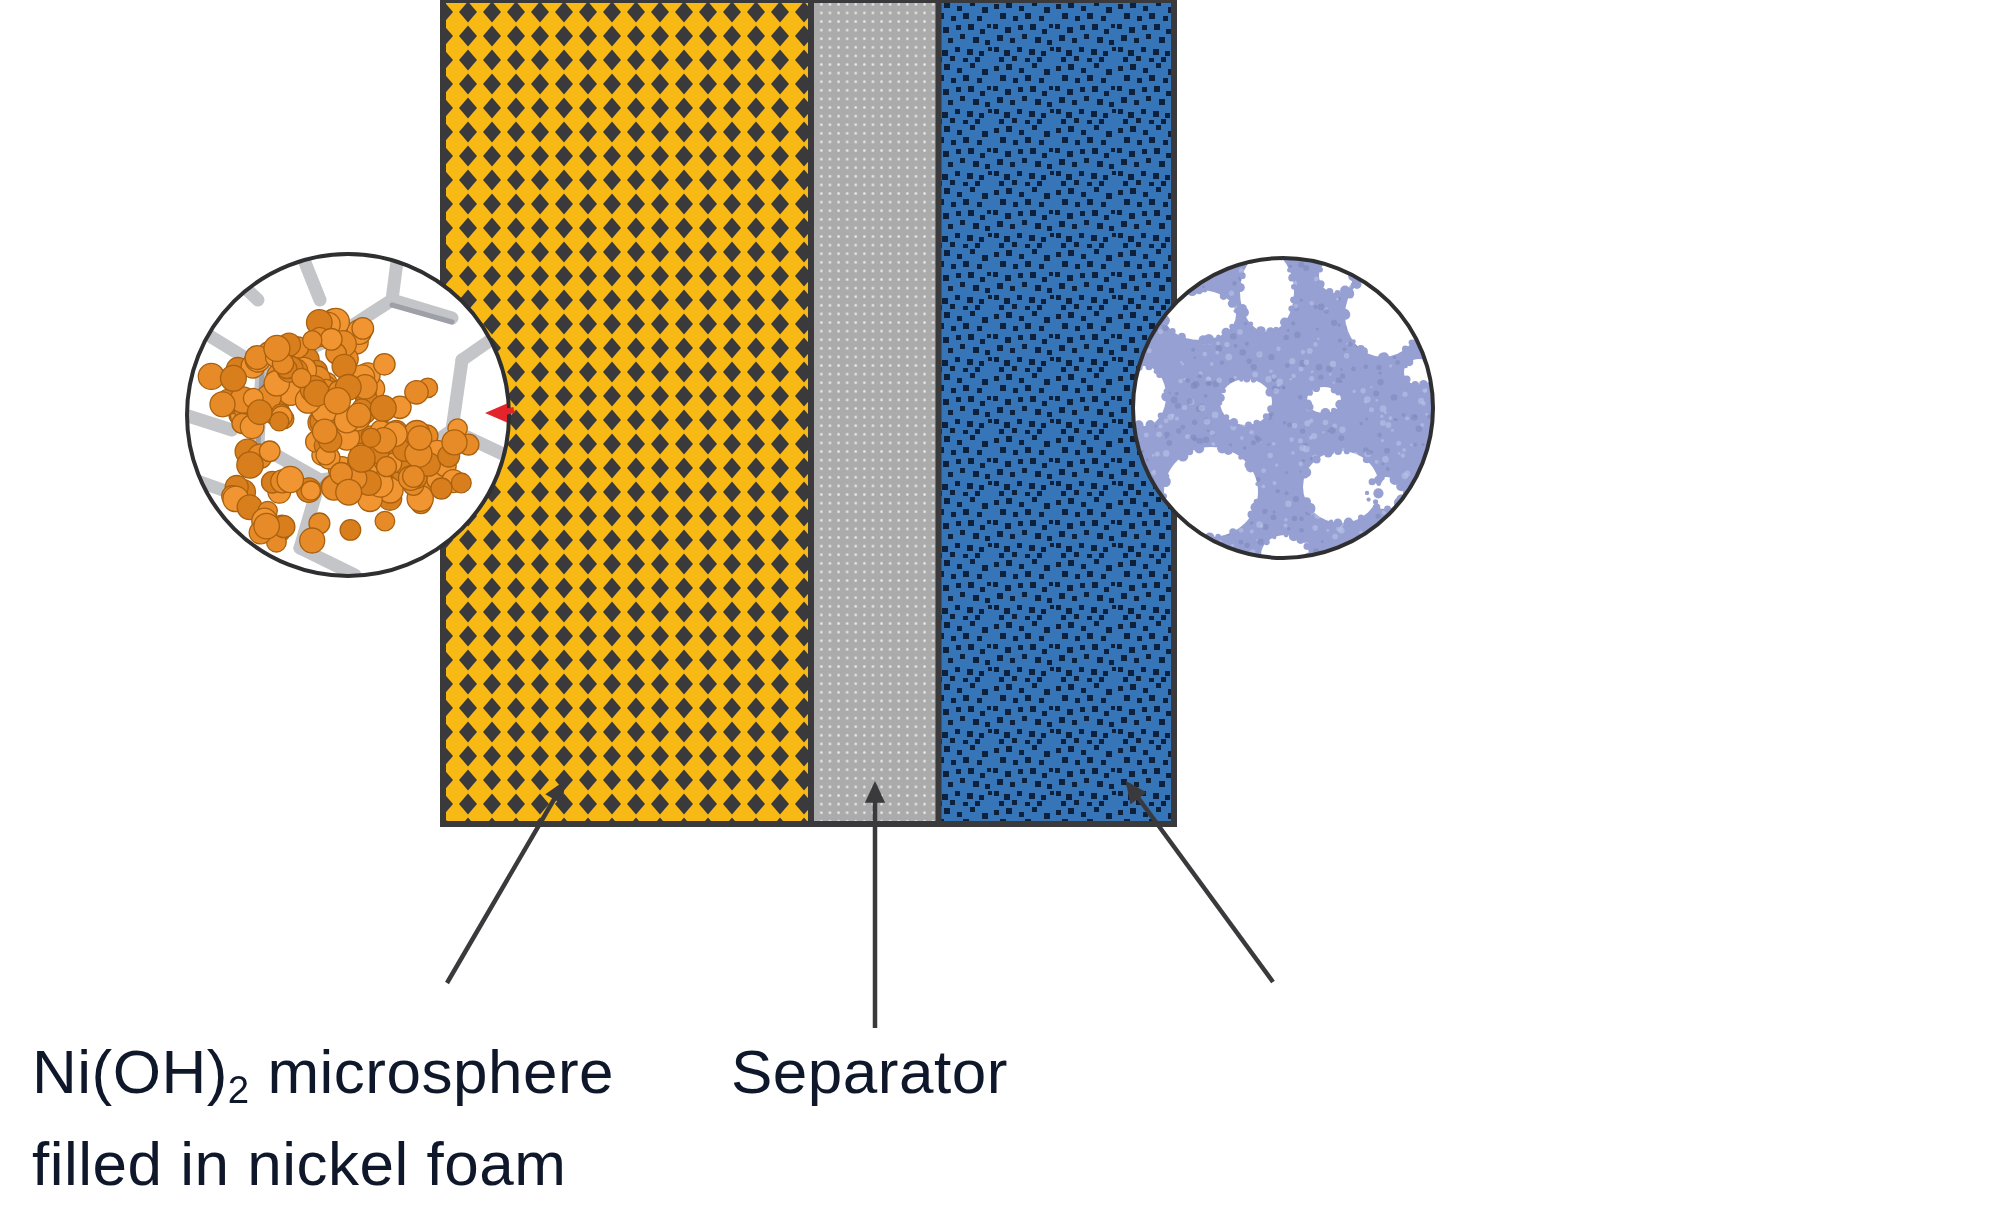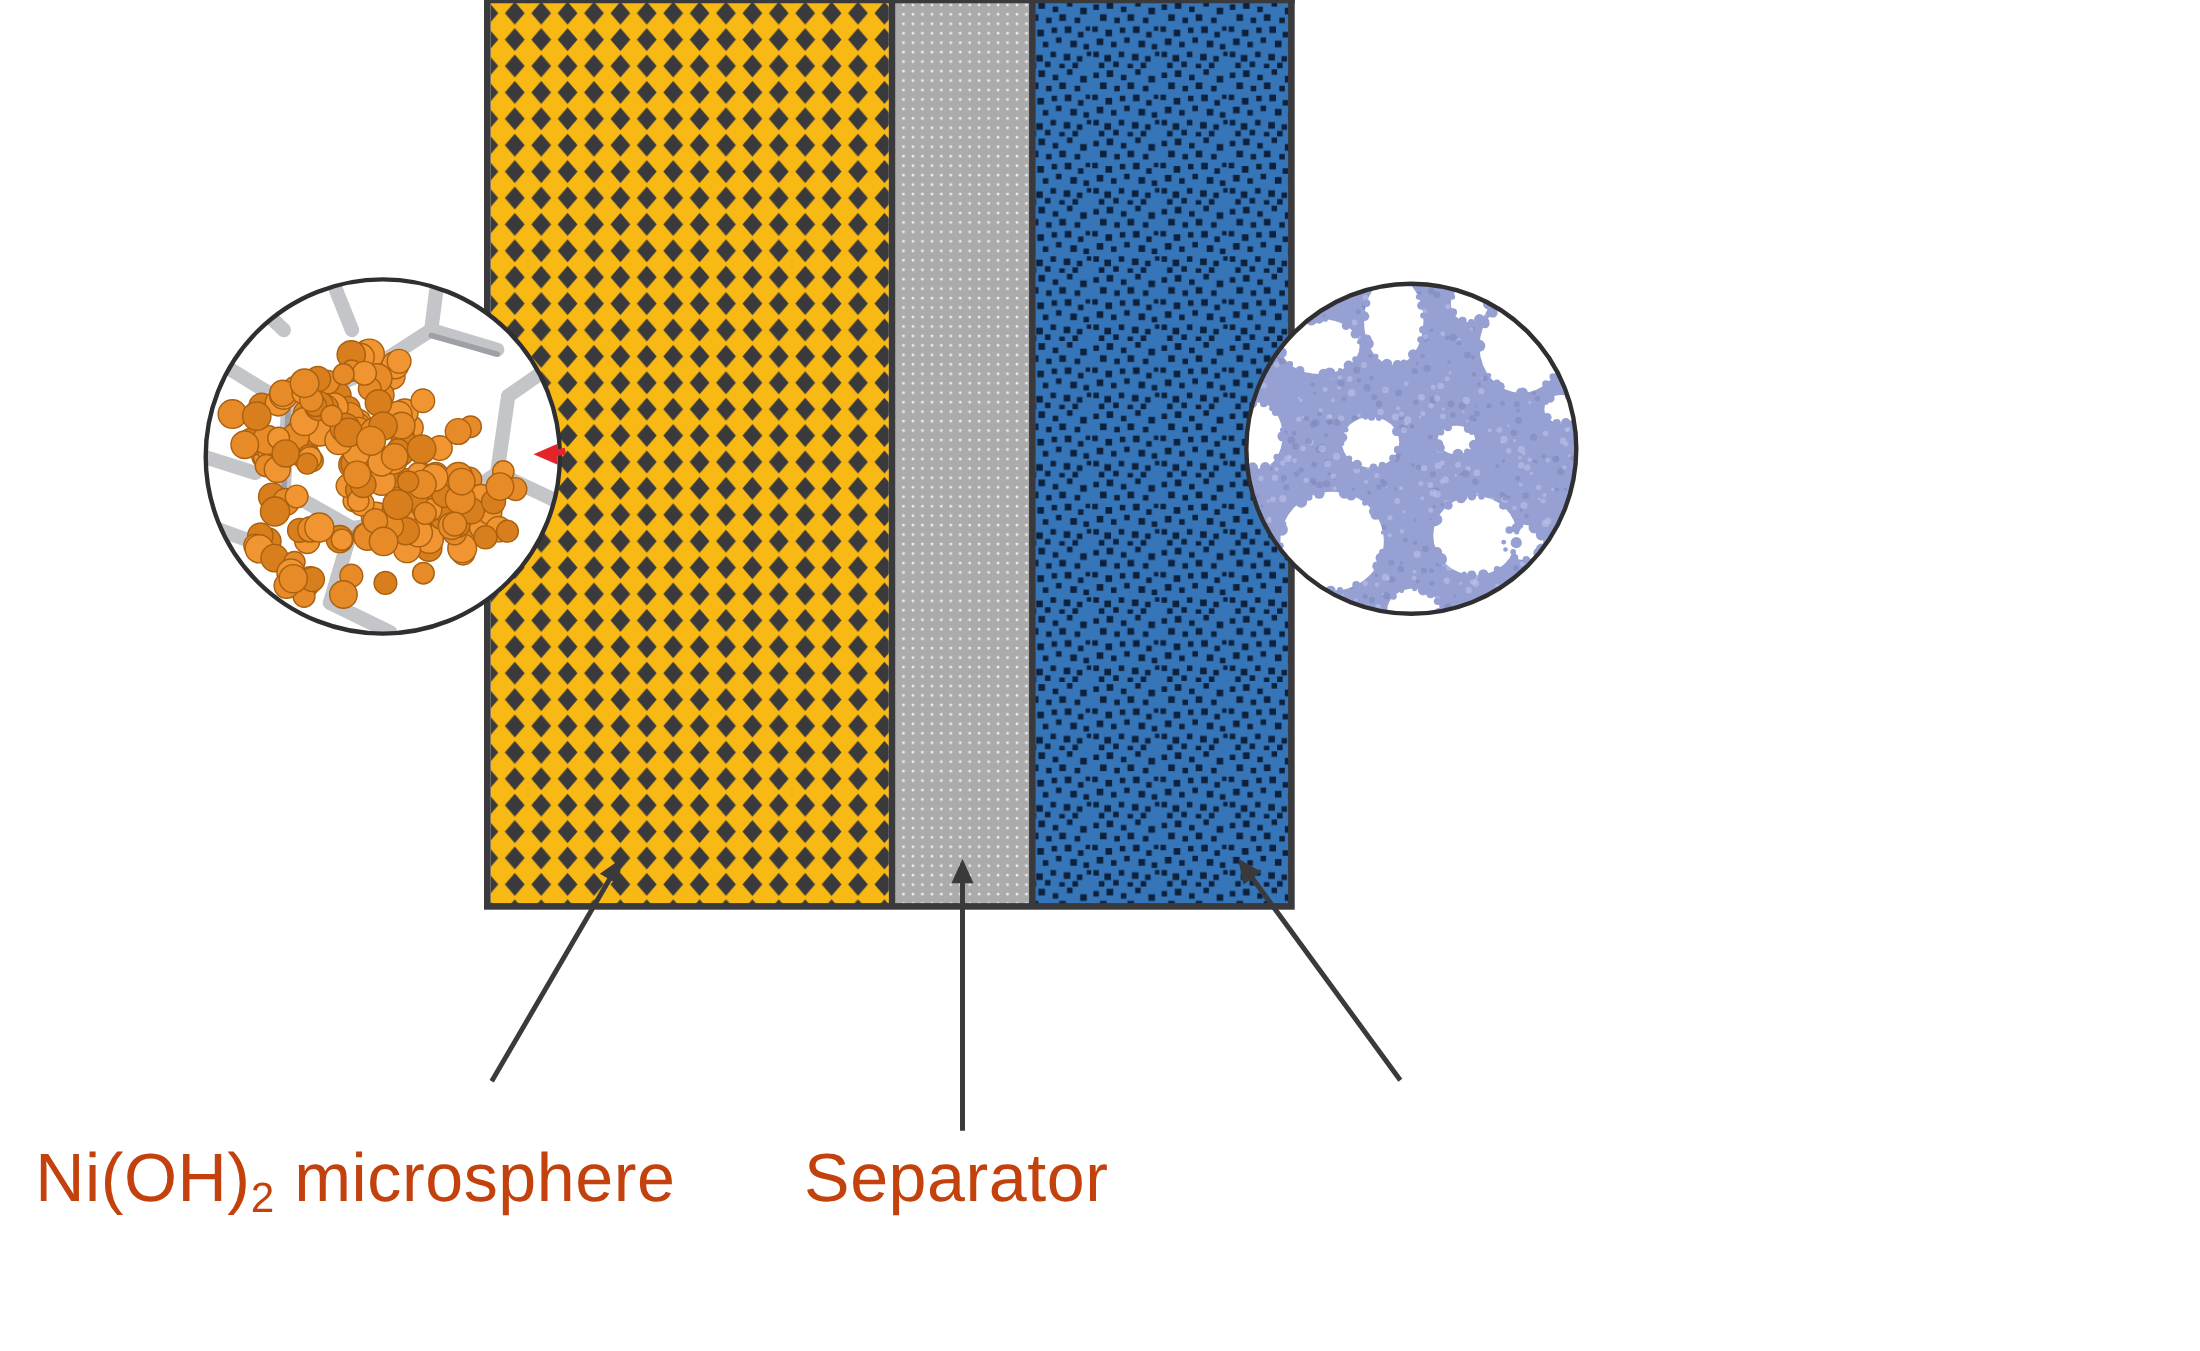--- a/index.html
+++ b/index.html
@@ -8,21 +8,21 @@
     width:2000px;height:1228px;
     background:#ffffff;
     font-family:"Liberation Sans", sans-serif;
     overflow:hidden;
   }
   .stage svg{position:absolute;left:0;top:0;}
   .figure-label{
     position:absolute;
     font-size:62px;
     line-height:74px;
-    color:#c2410c;
+    color:#0f172a;
     white-space:nowrap;
     letter-spacing:0.5px;
   }
   .figure-label sub{font-size:0.62em;vertical-align:-0.25em;}
   
   .c-yellow{fill:var(--yellow)}
   .c-dark{fill:var(--dark)}
   .c-gray{fill:var(--gray)}
   .c-graydot{fill:var(--gray_dot)}
   .c-blue{fill:var(--blue)}
@@ -1099,17 +1099,18 @@
             <circle cx="1394.9" cy="479.6" r="5.3" fill="#96A0D2"></circle>
             <circle cx="1401.3" cy="486.2" r="5.1" fill="#96A0D2"></circle>
           </g>
       </g>
       <circle cx="1283" cy="408" r="150" class="inset-border"></circle>
     </g>
   </svg>
 
   <div class="figure-label" style="left:32px;top:1035px;">
     <div><span>Ni(OH)</span><sub>2</sub><span> microsphere</span></div>
+    <div>filled in nickel foam</div>
   </div>
 
   <div class="figure-label" style="left:731px;top:1035px;">Separator</div>
 
 </div>
 
 </body></html>

